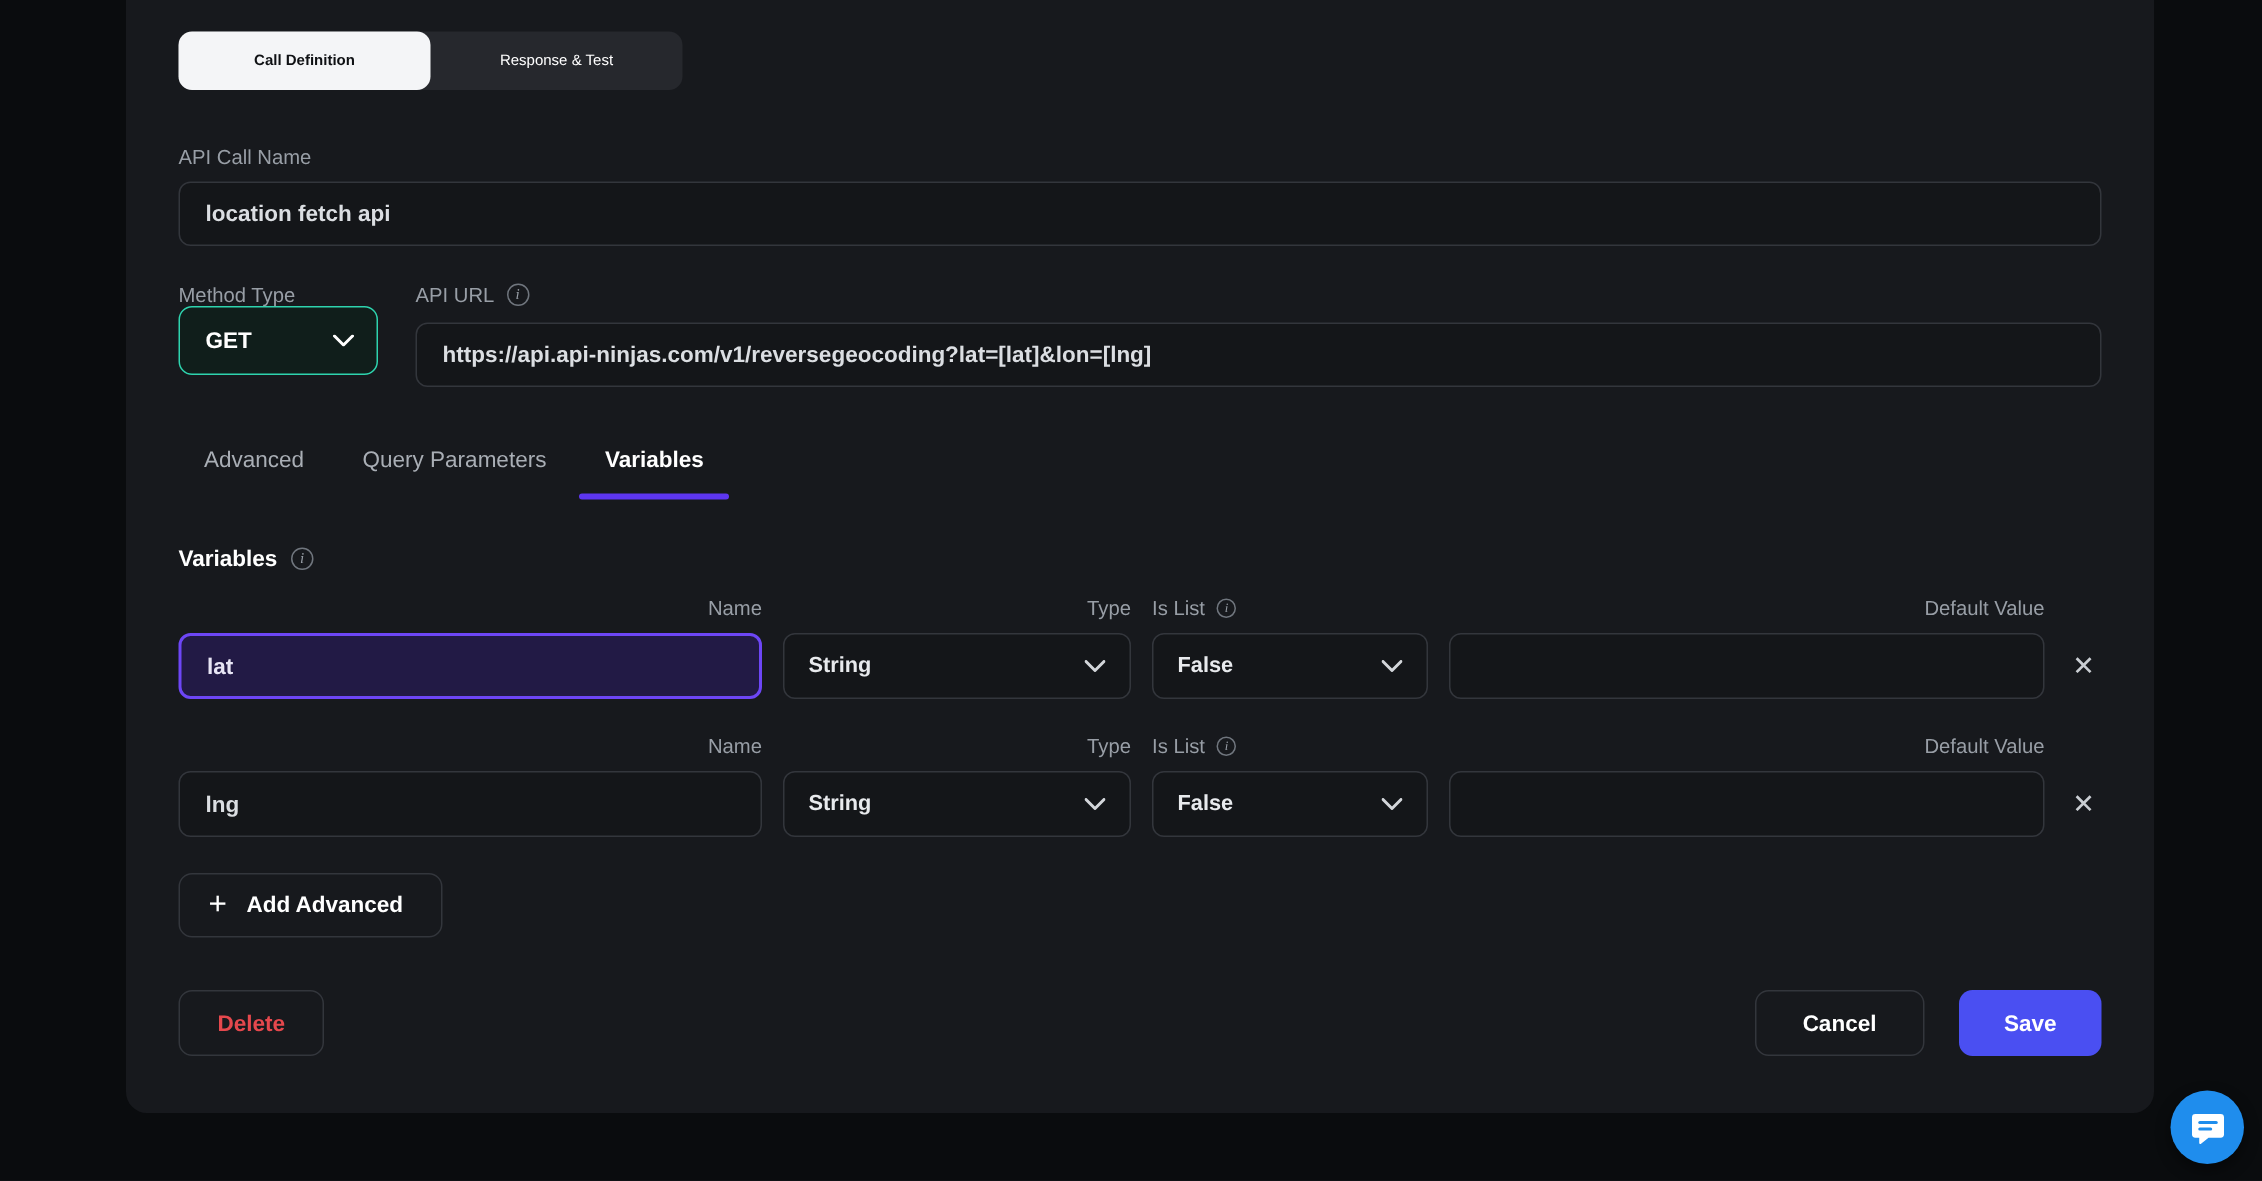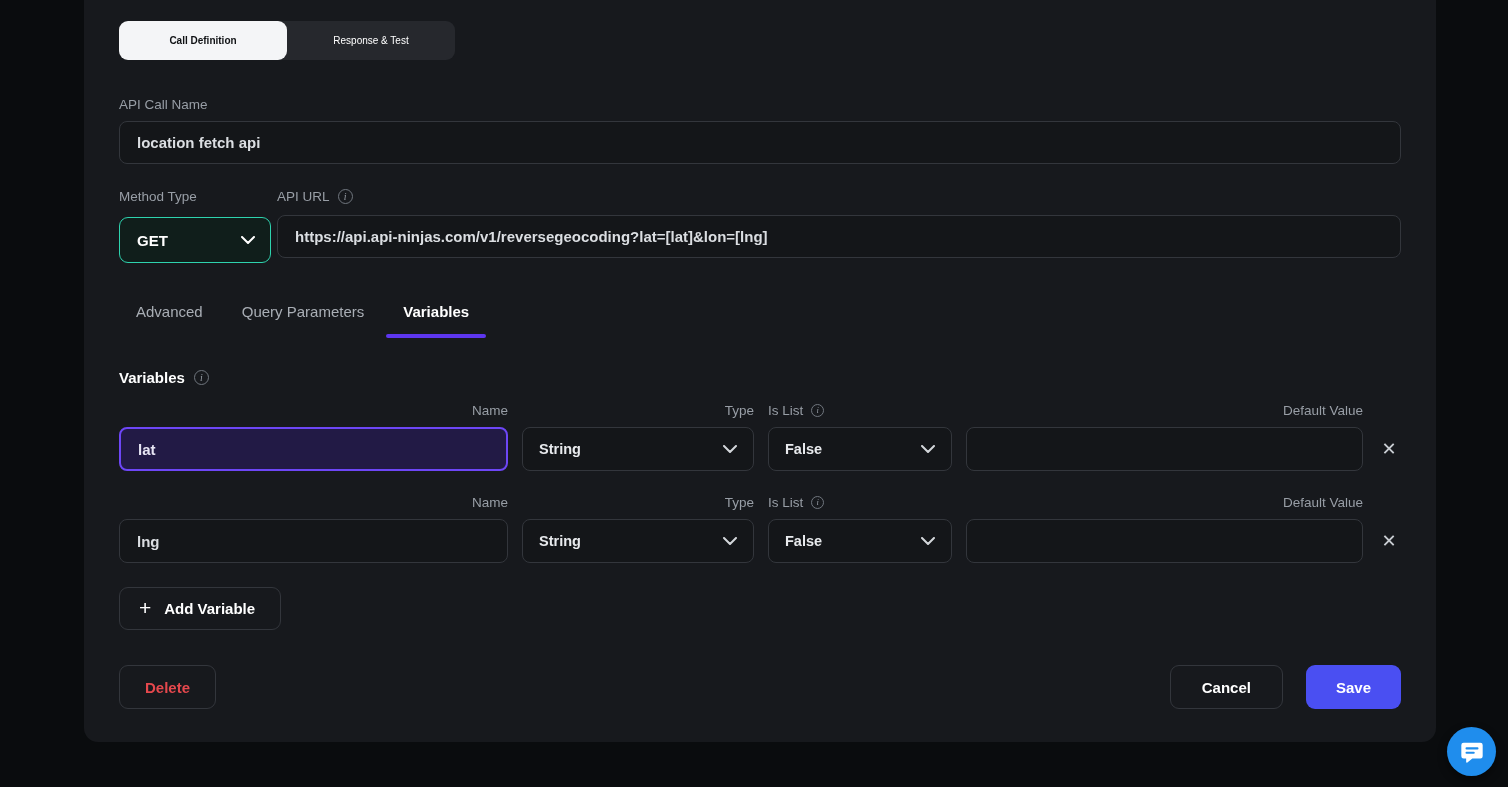--- a/index.html
+++ b/index.html
@@ -36,21 +36,21 @@
   }
   .text-input.focused { border:2px solid var(--accent-purple,#6d46f6); background:#221a45; color:#e7e5f4; }
 
   .name-field { margin-top:37px; }
   .name-field .text-input { margin-top:9px; }
 
   .method-row { display:flex; margin-top:25px; }
   .method-col { width:133px; flex:none; }
   .url-col { flex:1; margin-left:25px; }
   .method-select {
-    margin-top:13px; width:152px; height:46px;
+    margin-top:0; width:133px; height:46px;
     border:1.5px solid var(--accent-teal,#2ed3ae); background:#101e1b;
     border-radius:9px; display:flex; align-items:center; justify-content:space-between;
     padding:0 15px 0 17px; color:#ffffff; font-weight:700; font-size:15px; cursor:pointer;
   }
   .url-col .text-input { margin-top:11px; }
 
   
   .subtabs { display:flex; margin-top:40px; }
   .subtab { padding:0 17px 18px; margin-right:5px; font-size:15px; color:#a9aeb5; font-weight:400; position:relative; cursor:pointer; }
   .subtab.dim { color:#83878e; }
@@ -218,21 +218,21 @@
     </div>
     <div class="var-field">
       <div class="field-label">Default Value</div>
       <input class="text-input control" type="text" value="" style="">
     </div>
     <button class="remove-btn">✕</button>
   </div>
 
   <button class="add-btn">
     <span class="plus">+</span>
-    <span>Add Variable</span>
+    <span>Add Advanced</span>
   </button>
 
   <div class="footer">
     <button class="btn delete-btn">Delete</button>
     <button class="btn cancel-btn">Cancel</button>
     <button class="btn save-btn">Save</button>
   </div>
 
 </div>
 

